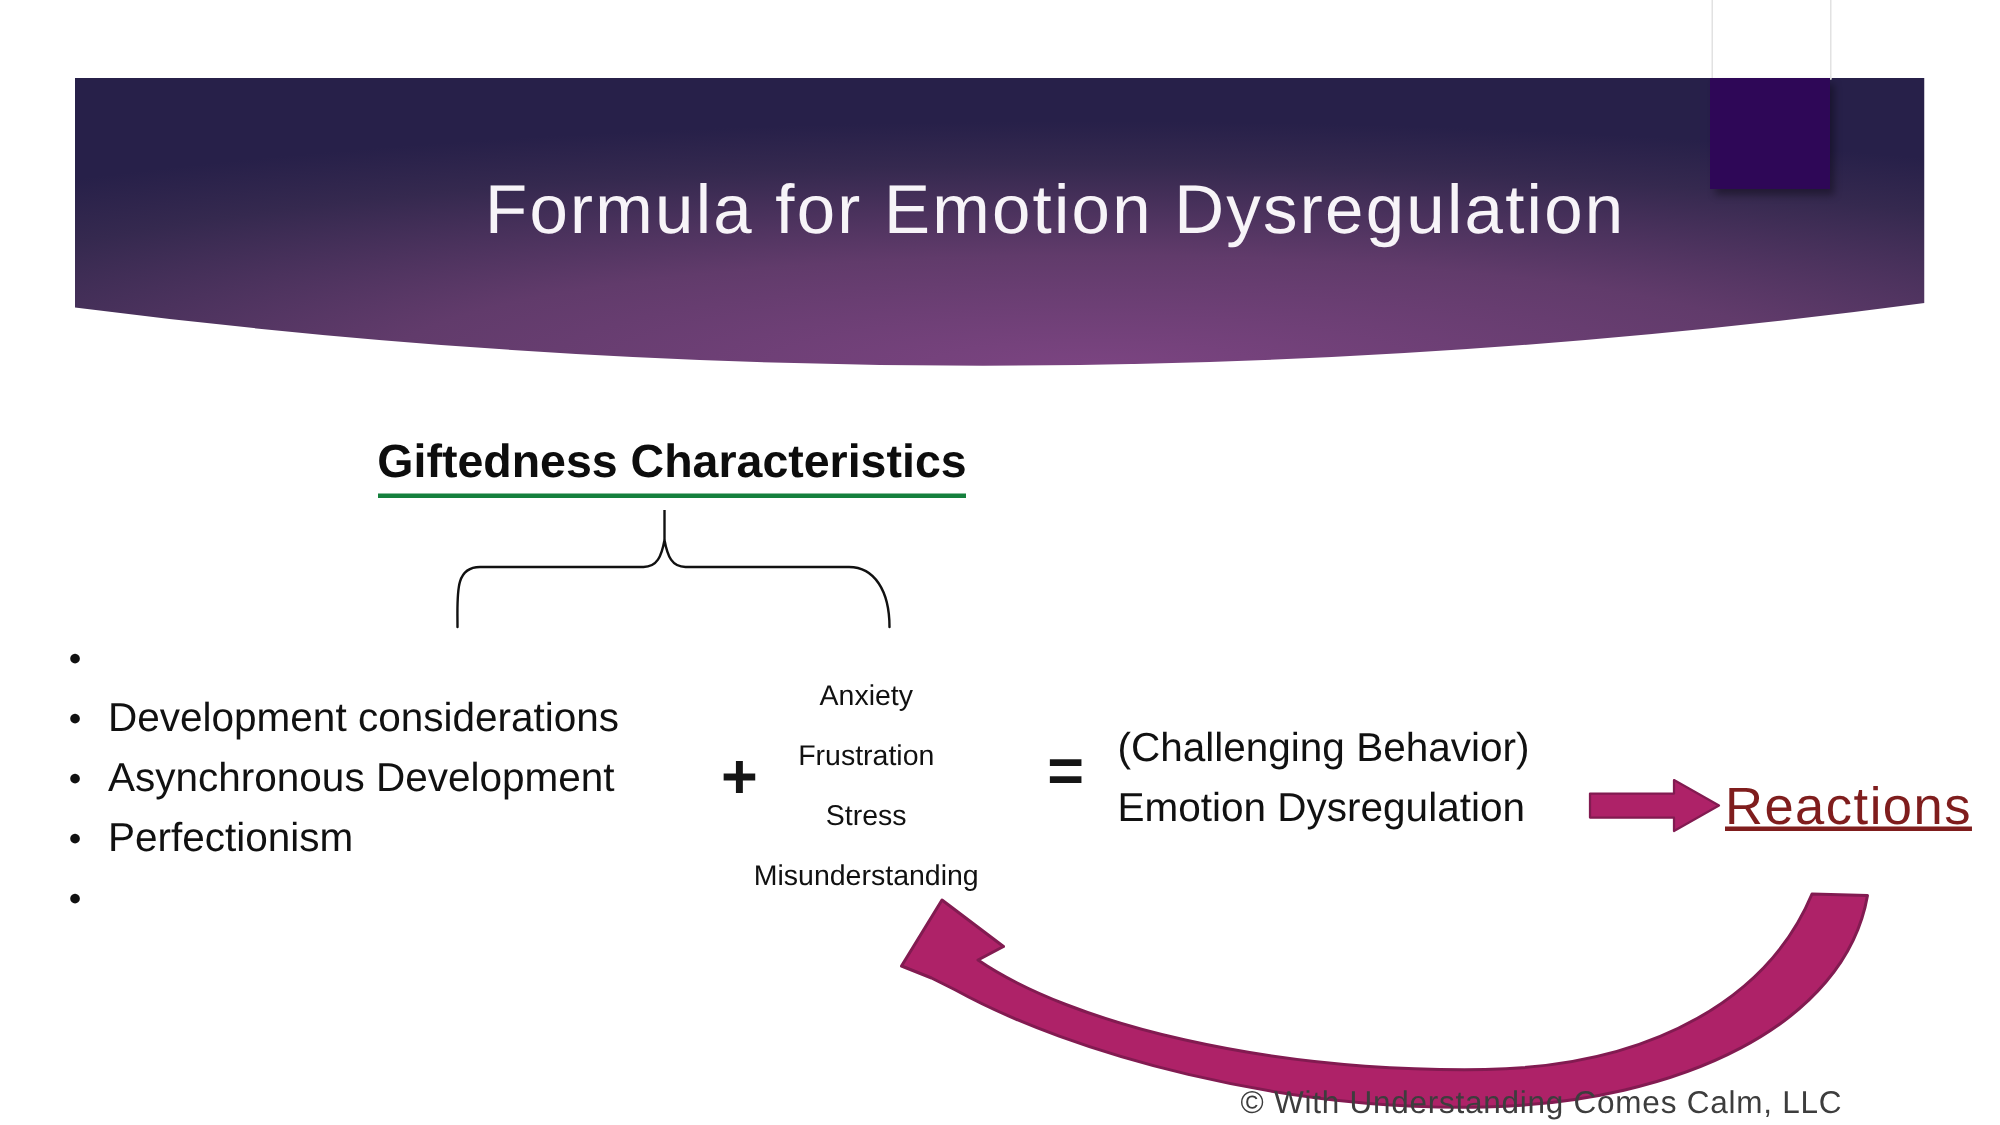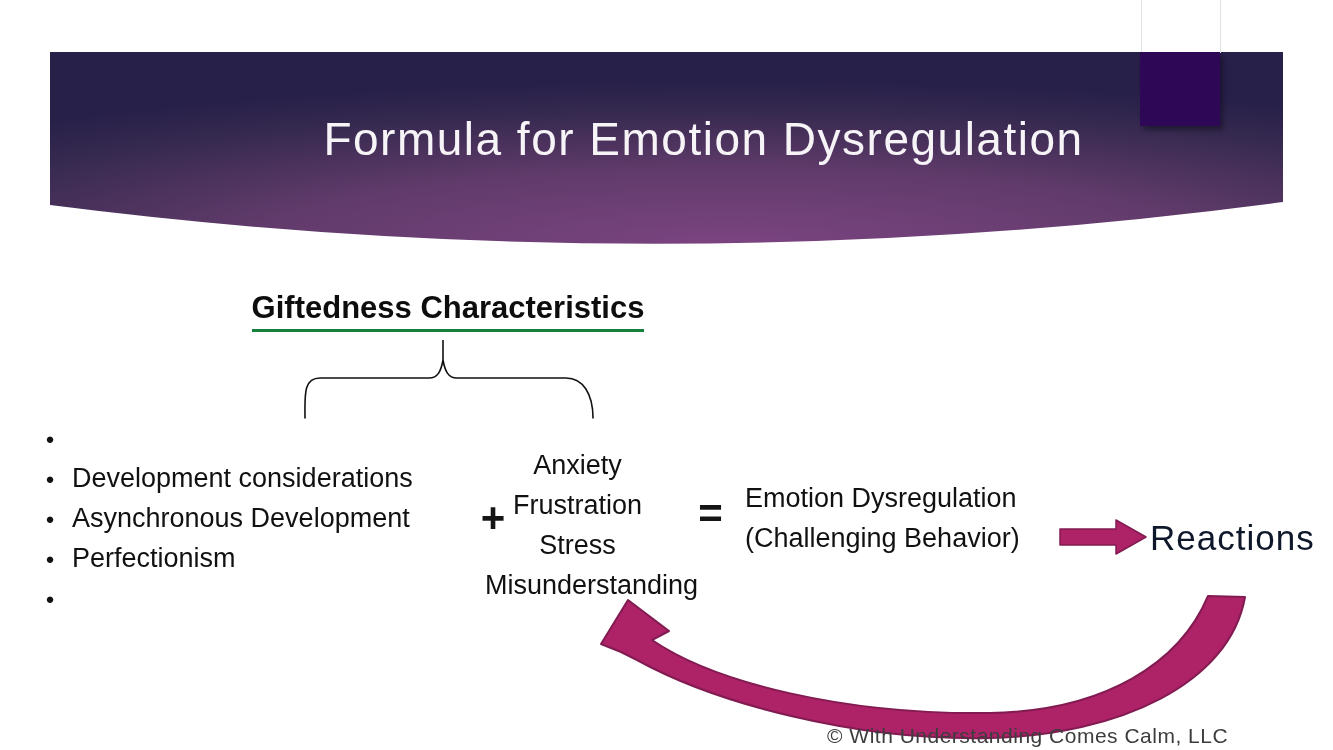--- a/index.html
+++ b/index.html
@@ -44,30 +44,30 @@
     display:flex;align-items:center;height:40px;font-size:27px;color:#111;
   }
   .gifted-list .bullet{
     font-size:15px;width:44px;text-align:center;flex:0 0 44px;color:#111;
   }
 
   
   .plus-sign{left:468px;top:494px;width:50px;text-align:center;
     font-size:42px;font-weight:600;color:#151515;}
   .states-col{left:485px;top:445px;width:185px;text-align:center;}
-  .states-col div{height:40px;line-height:40px;font-size:27px;color:#111;}
+  .states-col div{height:40px;line-height:40px;font-size:19px;color:#111;}
   .equals-sign{left:688px;top:490px;width:45px;text-align:center;
     font-size:42px;font-weight:600;color:#151515;}
 
   
   .result-block{left:745px;top:478px;width:320px;}
   .result-block div{height:40px;line-height:40px;font-size:27px;color:#111;}
   .block-arrow-svg{left:1058px;top:517px;width:90px;height:40px;}
   .reactions-label{left:1150px;top:518px;width:180px;
-    font-size:35px;letter-spacing:1px;color:#0f172a;}
+    font-size:35px;letter-spacing:1px;color:#7f1d1d;text-decoration:underline;}
 
   
   .curved-arrow-svg{left:585px;top:588px;width:670px;height:160px;}
   .copyright{
     right:6px;bottom:2px;width:500px;text-align:left;
     font-size:21px;letter-spacing:0.5px;color:var(--footer-text,#3d3d3d);
     z-index:5;
   }
 </style>
 </head>
@@ -126,22 +126,22 @@
 <div class="abs states-col">
   <div>Anxiety</div>
   <div>Frustration</div>
   <div>Stress</div>
   <div>Misunderstanding</div>
 </div>
 
 <div class="abs equals-sign">=</div>
 
 <div class="abs result-block">
+  <div>(Challenging Behavior)</div>
   <div>Emotion Dysregulation</div>
-  <div>(Challenging Behavior)</div>
 </div>
 
 <svg class="abs block-arrow-svg" viewBox="0 0 90 40" aria-hidden="true">
   <path d="M2 12 L58 12 L58 3 L88 20 L58 37 L58 28 L2 28 Z" style="fill:var(--arrow-magenta,#ae2268);stroke:var(--arrow-outline,#821b51)" stroke-width="1.5" stroke-linejoin="round"></path>
 </svg>
 
 <div class="abs reactions-label">Reactions</div>
 
 <svg class="abs curved-arrow-svg" viewBox="0 0 670 160" aria-hidden="true">
   <path d="M43 12 L84 43 L67 52

